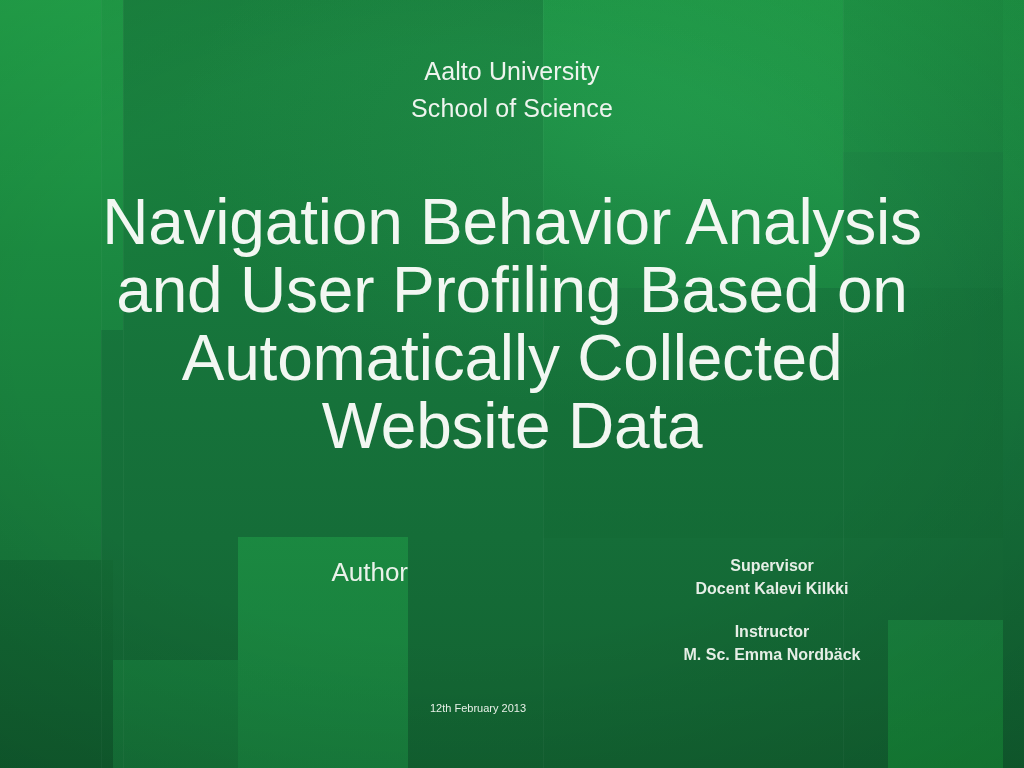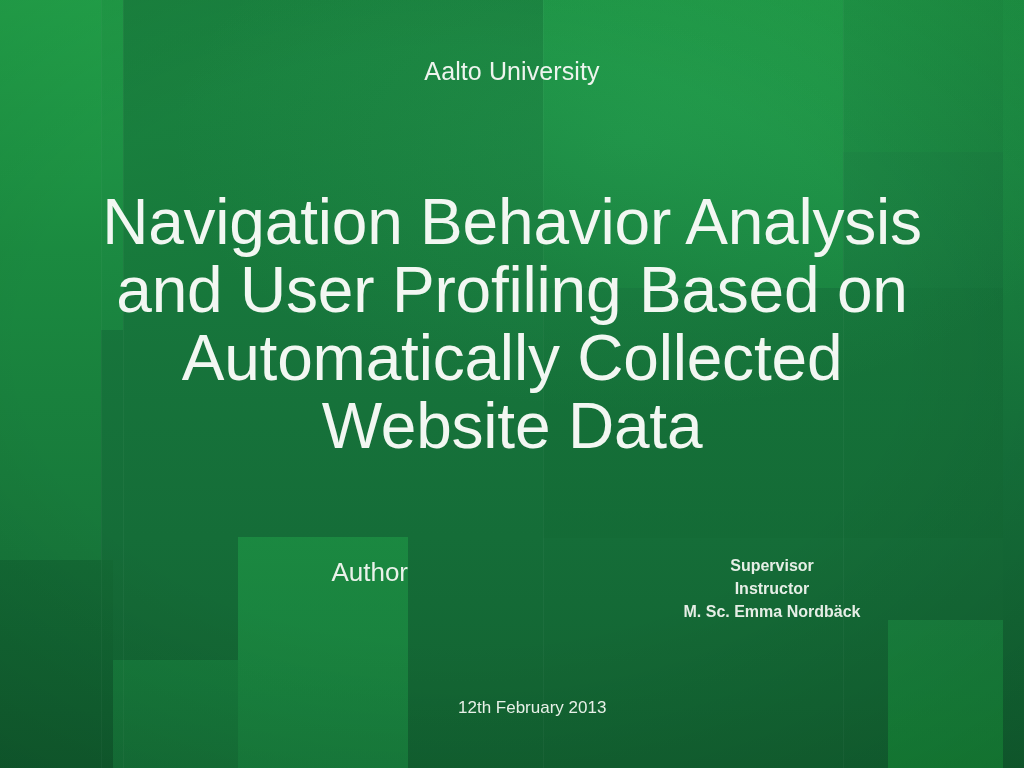--- a/index.html
+++ b/index.html
@@ -194,32 +194,32 @@
     top: 554px;
     width: 264px;
     text-align: center;
     color: #e6eee6;
     font-size: 16px;
     font-weight: 700;
     line-height: 23px;
   }
 
   .advisors-block .group + .group {
+    margin-top: 20px;
   }
 
   .date {
     position: absolute;
     left: 430px;
     top: 696px;
     color: #e8f0e8;
-    font-size: 17px;
+    font-size: 11px;
     font-weight: 300;
     line-height: 24px;
     white-space: nowrap;
-    margin-left: 28px;
   }
 </style>
 </head>
 <body>
 
 <div id="slide">
 
   <div class="bg-layer">
     <div class="panel panel-base"></div>
     <div class="panel panel-upper-mid"></div>
@@ -238,31 +238,33 @@
     <div class="seam" style="left:543px"></div>
     <div class="seam" style="left:843px"></div>
     <div class="panel panel-glow"></div>
     <div class="panel panel-vignette"></div>
   </div>
 
   <div class="content">
 
     <div class="org">
       <div>Aalto University</div>
+      <div>School of Science</div>
     </div>
 
     <div class="title">Navigation Behavior Analysis and User Profiling Based on Automatically Collected Website Data</div>
 
     <div class="author-block">
       <div>Author</div>
     </div>
 
     <div class="advisors-block">
       <div class="group">
         <div>Supervisor</div>
+        <div>Docent Kalevi Kilkki</div>
       </div>
       <div class="group">
         <div>Instructor</div>
         <div>M. Sc. Emma Nordbäck</div>
       </div>
     </div>
 
     <div class="date">12th February 2013</div>
 
   </div>

